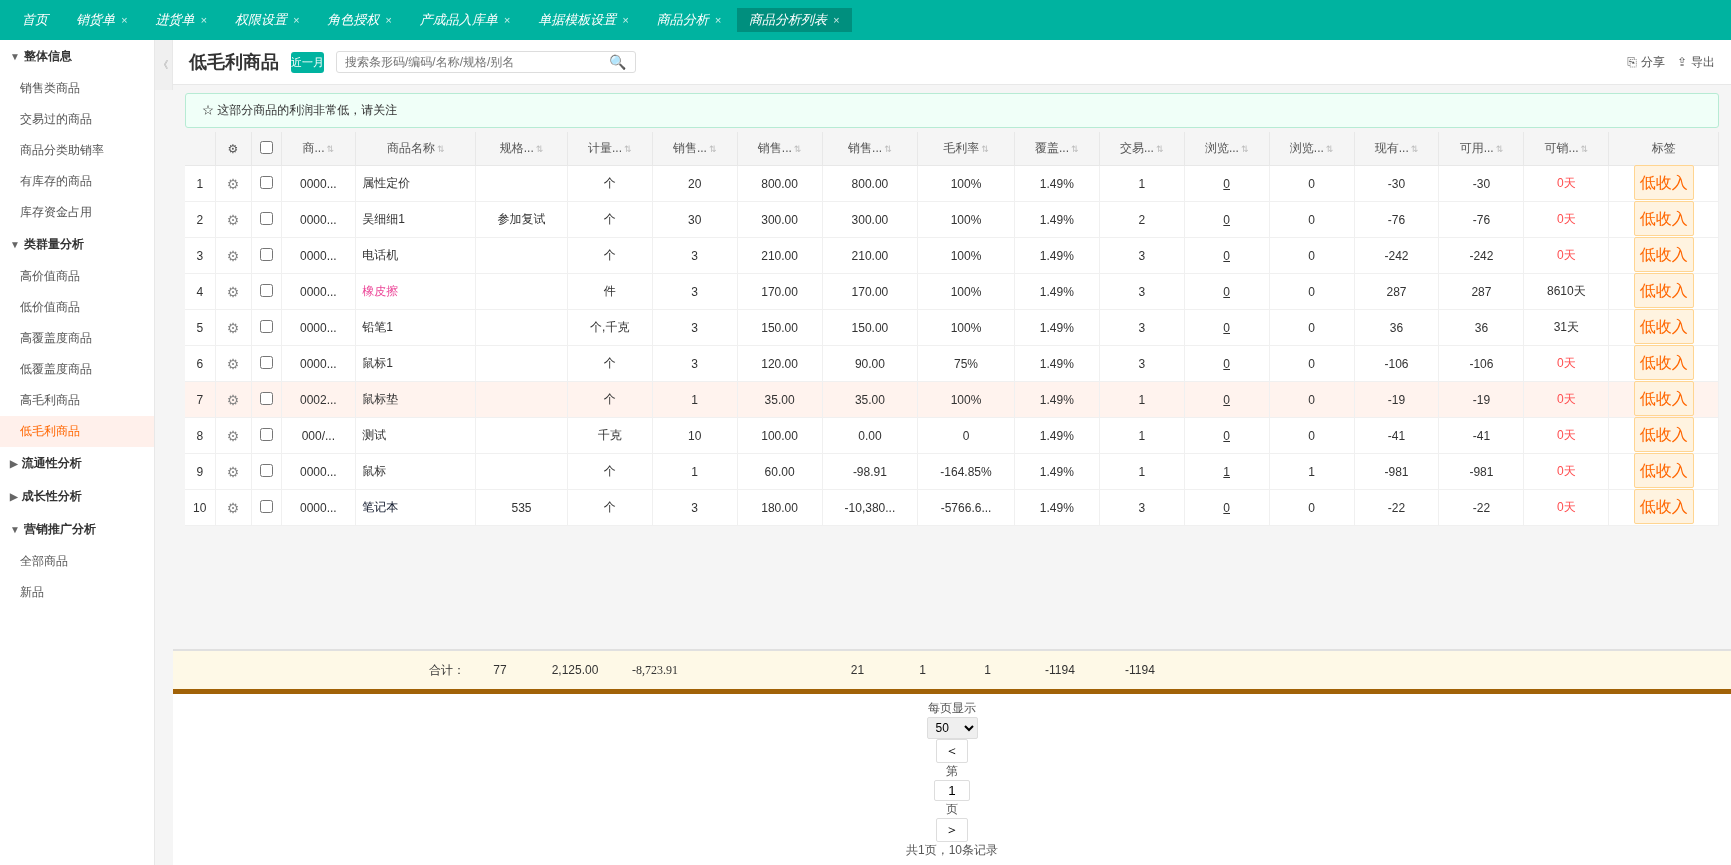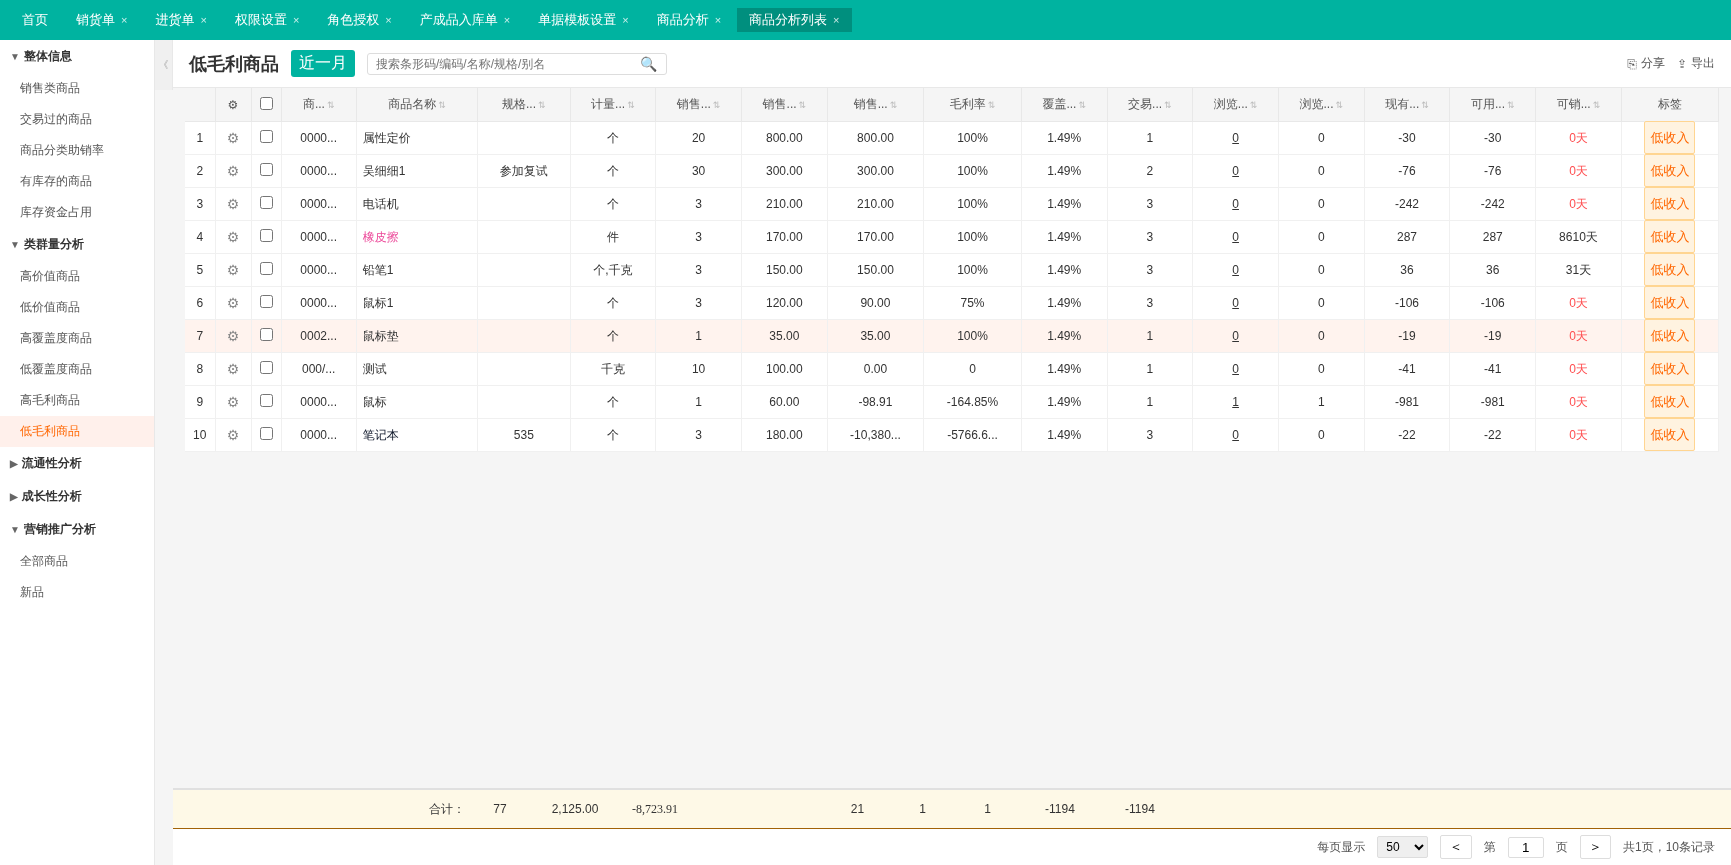--- a/index.html
+++ b/index.html
@@ -18,20 +18,21 @@
       color: #fff;
       padding: 0 12px;
       height: 24px;
       line-height: 40px;
       cursor: pointer;
       font-size: 13px;
       white-space: nowrap;
       display: flex;
       align-items: center;
       gap: 4px;
+      font-style: italic;
     }
     .top-nav .nav-item.active { background: #008f7e; }
     .top-nav .nav-item .close-x { font-size: 11px; opacity: 0.8; margin-left: 2px; }
 
     
     .layout { display: flex; height: calc(865px - 40px); }
 
     
     .sidebar {
       width: 155px;
@@ -90,23 +91,23 @@
     }
     .page-title {
       font-size: 18px;
       font-weight: bold;
       color: #333;
     }
     .date-filter-btn {
       background: #00b3a0;
       color: #fff;
       border: none;
-      padding: 3px 8px;
+      padding: 3px 0;
       border-radius: 3px;
-      font-size: 16px;
+      font-size: 11px;
       cursor: pointer;
     }
     .search-box {
       display: flex;
       align-items: center;
       border: 1px solid #ddd;
       border-radius: 3px;
       padding: 2px 8px;
       flex: 1;
       max-width: 300px;
@@ -177,35 +178,35 @@
     tbody tr { border-bottom: 1px solid #f0f0f0; }
     tbody tr.highlighted { background: #fff3ee; }
     tbody td {
       padding: 7px 6px;
       text-align: center;
       color: #333;
       border-right: 1px solid #f0f0f0;
       white-space: nowrap;
     }
     tbody td.left { text-align: left; }
-    .tag-orange { background: #fff3e0; color: #ff6600; border: 1px solid #ffd591; padding: 8px 5px; border-radius: 2px; font-size: 13px; }
+    .tag-orange { background: #fff3e0; color: #ff6600; border: 1px solid #ffd591; padding: 8px 5px; border-radius: 2px; font-size: 16px; }
     .link-underline { text-decoration: underline; color: #333; }
     .days-red { color: #ff4d4f; }
 
     
     .table-footer {
       background: #fff;
-      border-top: 1px solid #a16207;
+      border-top: 5px solid #a16207;
       padding: 6px 16px;
       display: flex;
       align-items: center;
       justify-content: flex-end;
-      gap: 12px;
       font-size: 12px;
       color: #555;
+      flex-direction: column;
     }
     .page-size-select {
       border: 1px solid #ddd;
       padding: 2px 4px;
       border-radius: 2px;
       font-size: 12px;
     }
     .page-nav-btn {
       border: 1px solid #ddd;
       background: #fff;
@@ -336,20 +337,23 @@
           <span>⎘</span>
           <span>分享</span>
         </div>
         <div class="header-btn">
           <span>⇪</span>
           <span>导出</span>
         </div>
       </div>
     </div>
 
+    <div class="alert-bar">
+      <span>☆ 这部分商品的利润非常低，请关注</span>
+    </div>
 
     <div class="table-container">
       <table>
         <thead>
           <tr>
               <th style="width: 30px;"></th>
             <th style="width:36px;"><span>⚙</span></th>
             <th style="width:30px;"><input type="checkbox" style=""></th>
             <th><span>商...</span><span class="sort-icon">⇅</span></th>
             <th style="min-width:80px;"><span>商品名称</span><span class="sort-icon">⇅</span></th>

